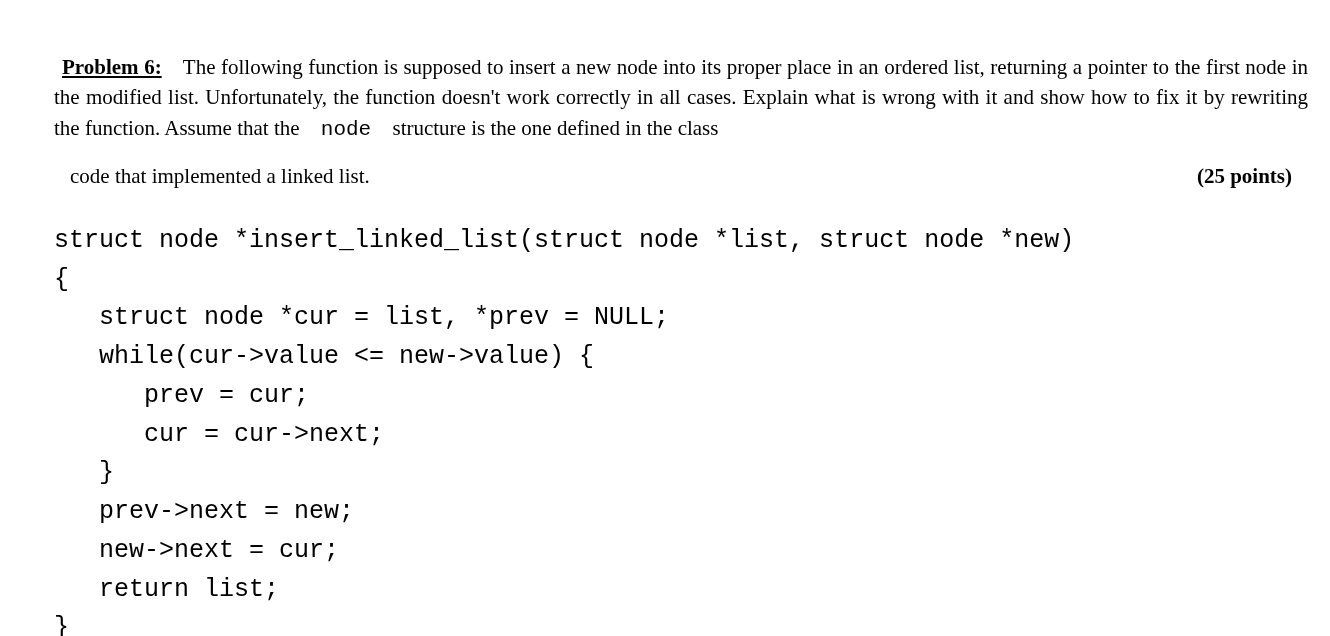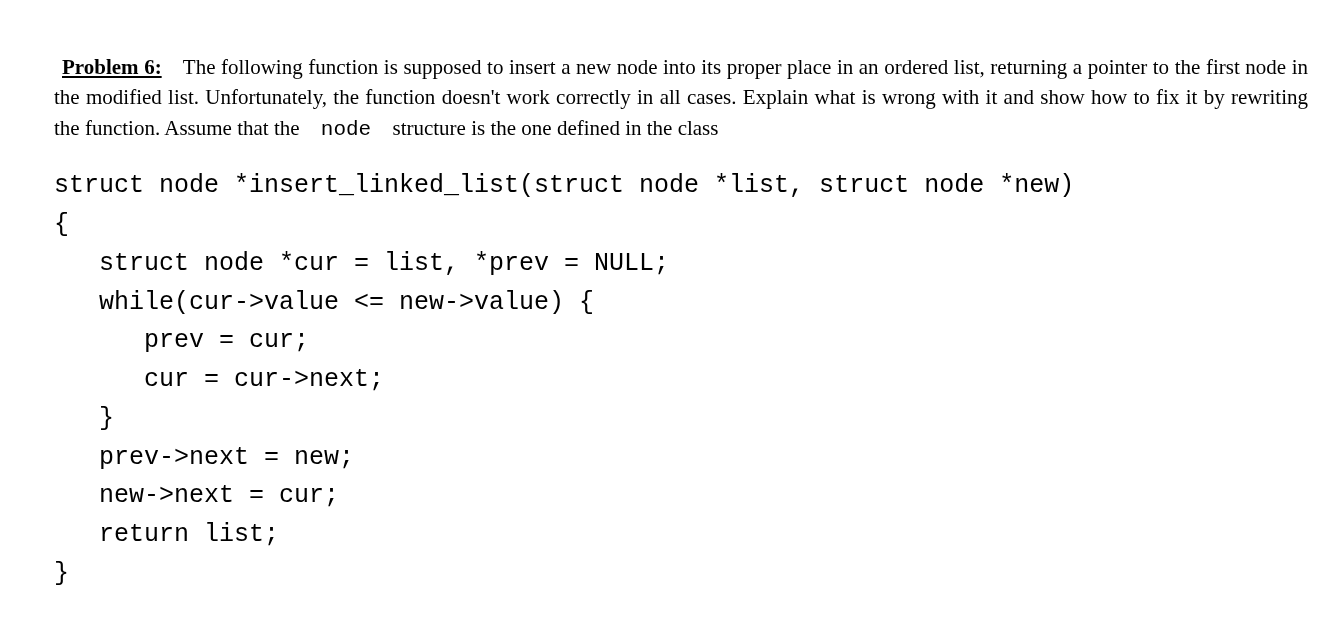--- a/index.html
+++ b/index.html
@@ -43,20 +43,24 @@
     }
     .last-line-text {
       float: left;
     }
   </style>
 </head>
 <body>
 
 <div class="problem-statement">
   <span class="problem-label">Problem 6:</span><span> The following function is supposed to insert a new node into its proper place in an ordered list, returning a pointer to the first node in the modified list. Unfortunately, the function doesn't work correctly in all cases. Explain what is wrong with it and show how to fix it by rewriting the function. Assume that the </span><span class="tt">node</span><span> structure is the one defined in the class </span>
+  <div class="last-line">
+    <span class="last-line-text">code that implemented a linked list.</span>
+    <span class="points-label">(25 points)</span>
+  </div>
 </div>
 
 <div class="code-block">struct node *insert_linked_list(struct node *list, struct node *new)
 {
    struct node *cur = list, *prev = NULL;
    while(cur-&gt;value &lt;= new-&gt;value) {
       prev = cur;
       cur = cur-&gt;next;
    }
    prev-&gt;next = new;

